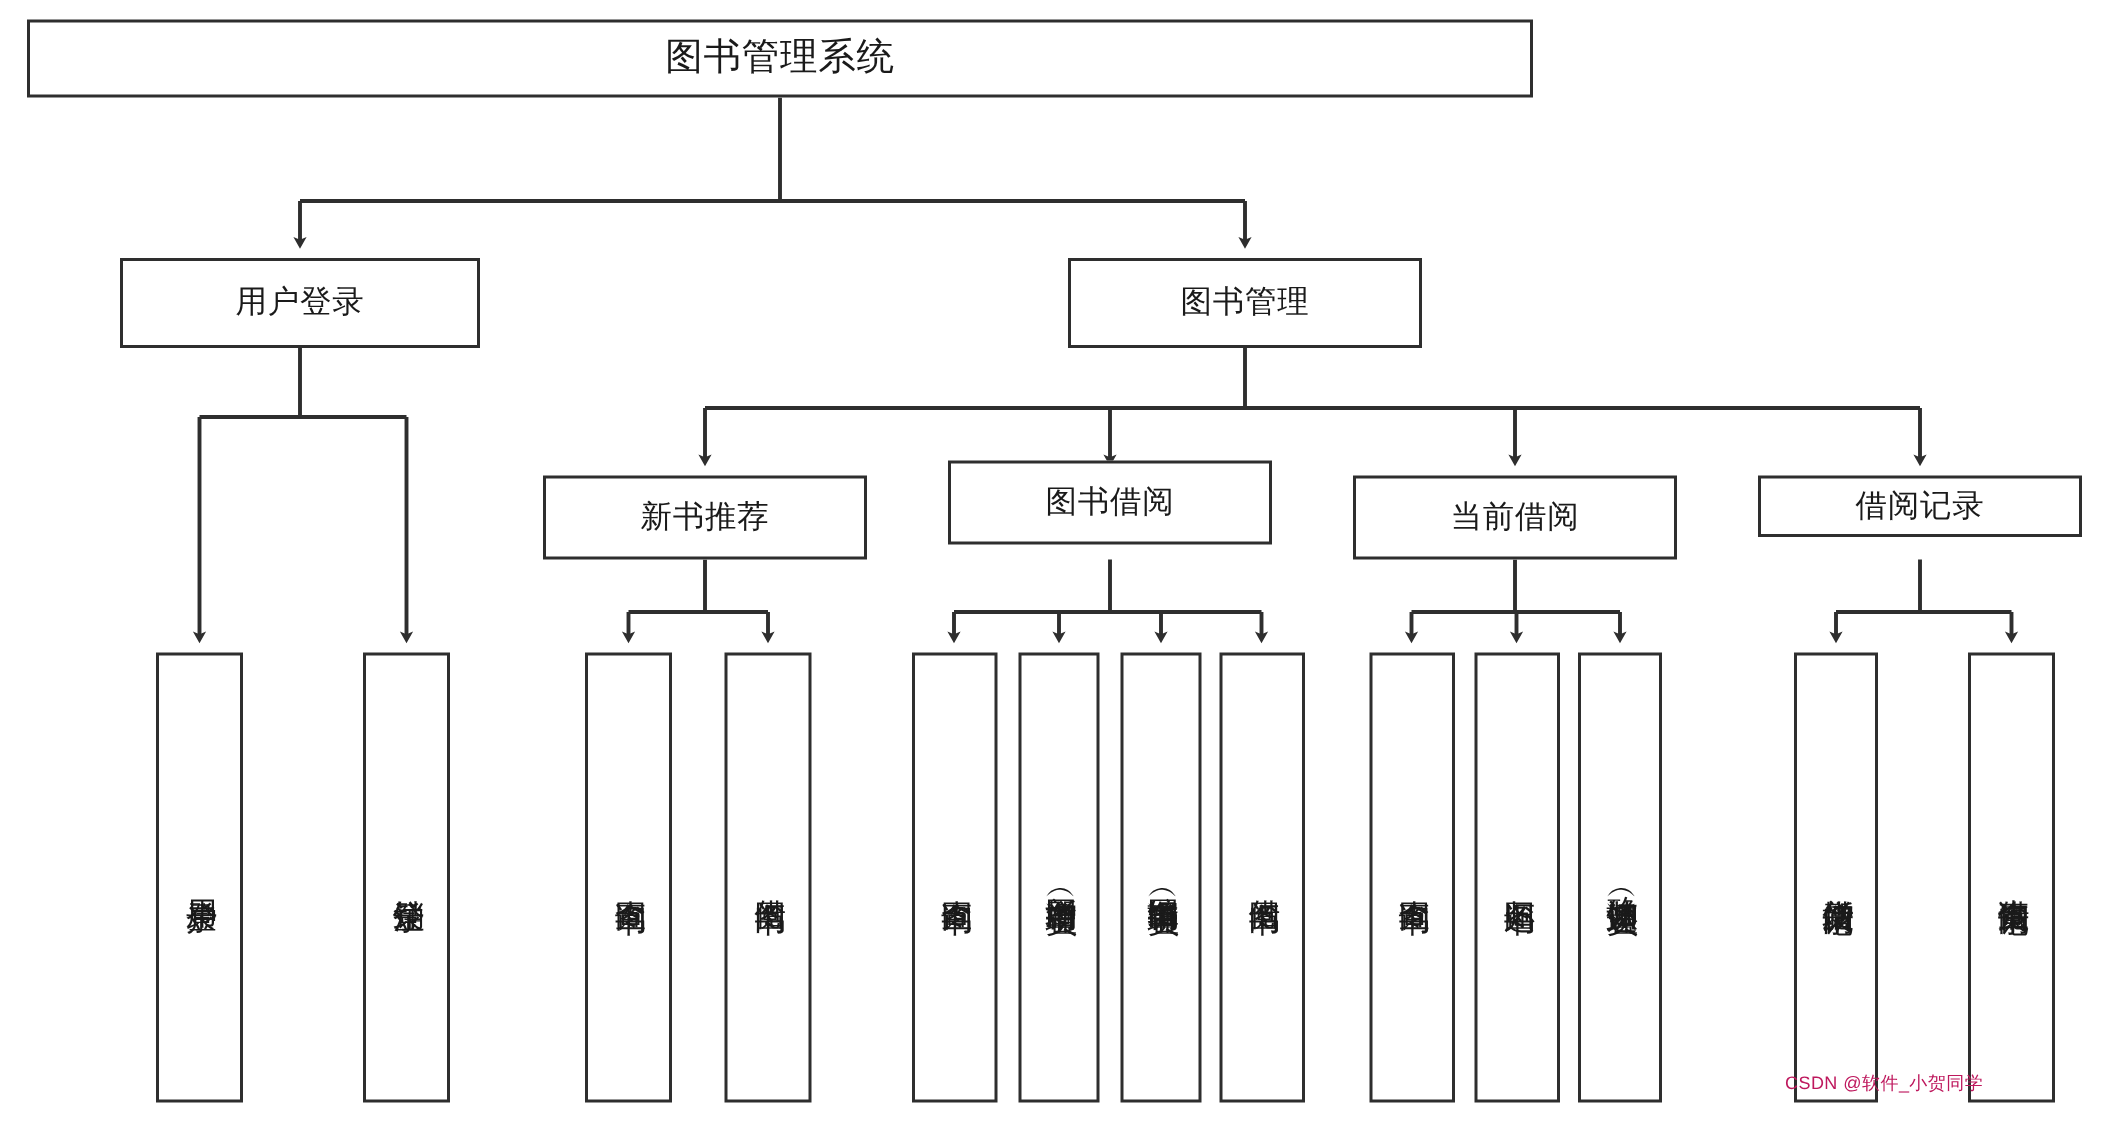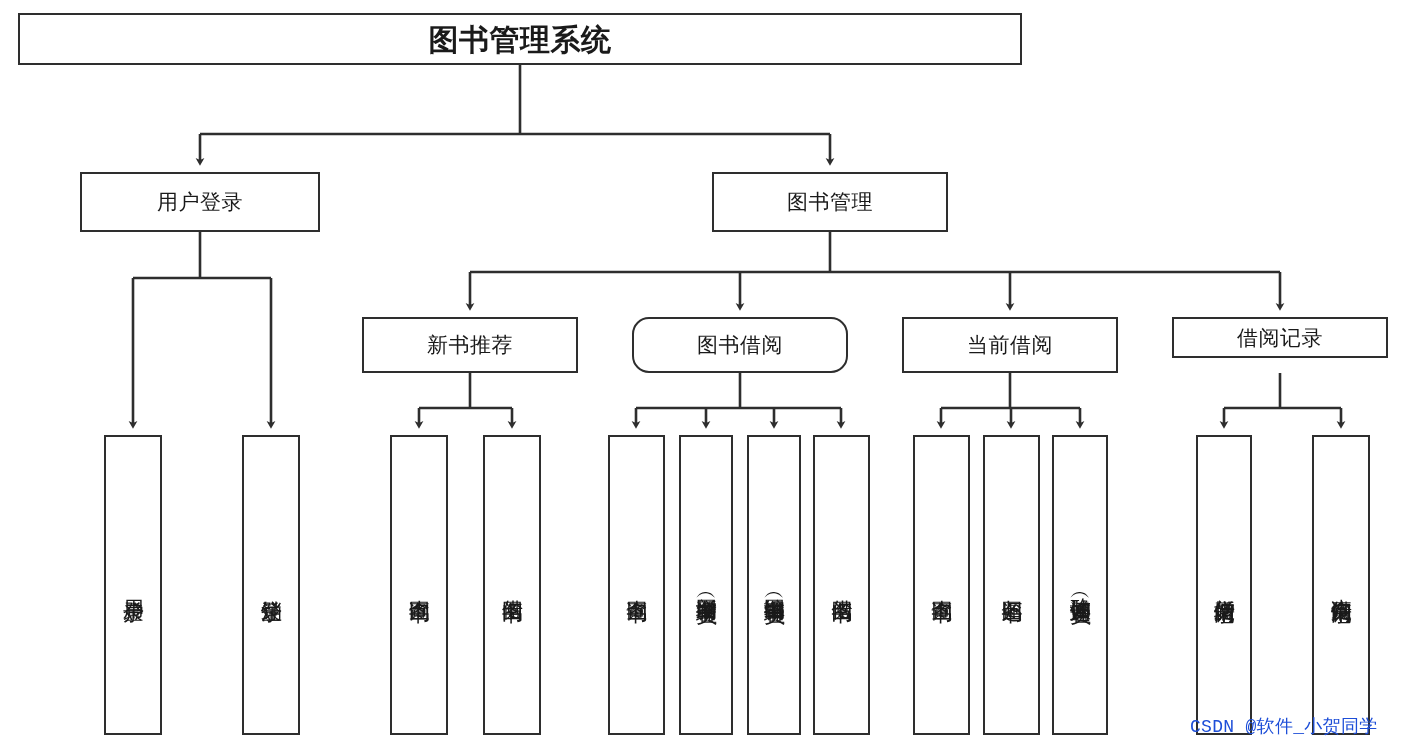--- a/index.html
+++ b/index.html
@@ -34,47 +34,45 @@
     z-index: 2;
   }
   .node.h-label {
     font-size: 21px;
     line-height: 1.1;
     letter-spacing: 0.5px;
     white-space: nowrap;
   }
   
   .node.root {
-    font-size: 30px;
-    font-weight: bold;
+    font-size: 25px;
   }
   
   .node.leaf {
     align-items: center;
     justify-content: center;
   }
   .node.leaf .vtext {
     writing-mode: vertical-rl;
     text-orientation: upright;
     font-size: 21px;
     line-height: 1.28;
     letter-spacing: 1px;
     white-space: nowrap;
     text-align: center;
   }
   .watermark {
     position: absolute;
     left: 1190px;
     top: 714px;
-    font-size: 18px;
-    color: #1d4ed8;
+    font-size: 12px;
+    color: #be185d;
     white-space: nowrap;
     z-index: 3;
     letter-spacing: 0.3px;
-    font-family: Liberation Mono, monospace;
   }
 </style>
 </head>
 <body>
 
 <div id="canvas">
 
   <svg id="connectors" viewBox="0 0 1405 747">
     <defs>
       <marker id="arrow" markerWidth="10" markerHeight="10" refX="5.2" refY="5" orient="auto" markerUnits="userSpaceOnUse">
@@ -132,21 +130,21 @@
   <div class="node h-label" style="left:80px; top:172px; width:240px; height:60px;">
     <span>用户登录</span>
   </div>
   <div class="node h-label" style="left:362px; top:317px; width:216px; height:56px;">
     <span>新书推荐</span>
   </div>
 
   <div class="node h-label" style="left:712px; top:172px; width:236px; height:60px;">
     <span>图书管理</span>
   </div>
-  <div class="node h-label" style="left:632px; top:317px; width:216px; height:56px;border-radius:17px;">
+  <div class="node h-label" style="left:632px; top:307px; width:216px; height:56px;">
     <span>图书借阅</span>
   </div>
   <div class="node h-label" style="left:902px; top:317px; width:216px; height:56px;">
     <span>当前借阅</span>
   </div>
   <div class="node h-label" style="left:1172px; top:317px; width:216px; height:41px;">
     <span>借阅记录</span>
   </div>
 
   <div class="node leaf" style="left:104px; top:435px; width:58px; height:300px;">

